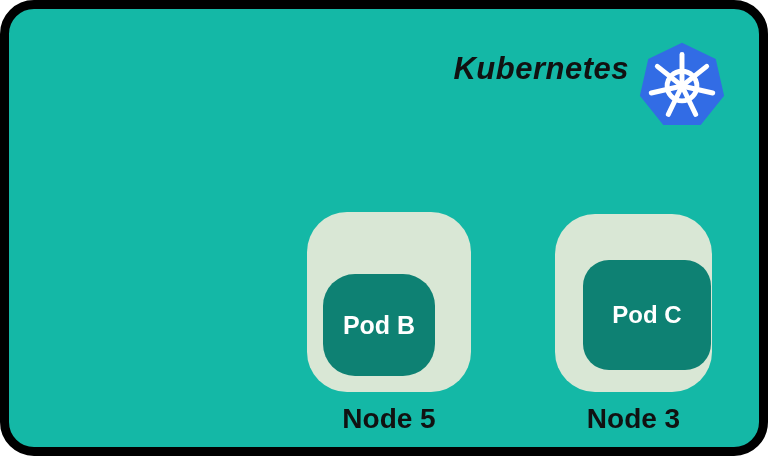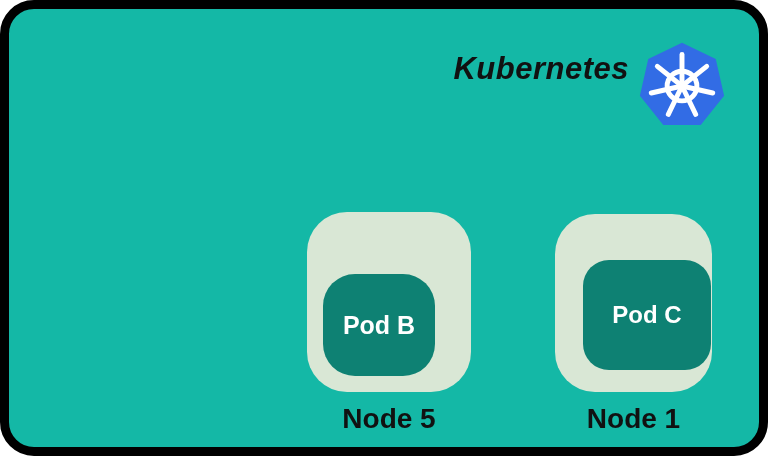--- a/index.html
+++ b/index.html
@@ -110,16 +110,16 @@
         <span>Pod B</span>
       </div>
     </div>
     <div class="node-label node-label-2">Node 5</div>
 
     <div class="node node-3">
       <div class="pod pod-c">
         <span>Pod C</span>
       </div>
     </div>
-    <div class="node-label node-label-3">Node 1</div>
+    <div class="node-label node-label-3">Node 3</div>
 
   </div>
 </div>
 
 </body></html>

